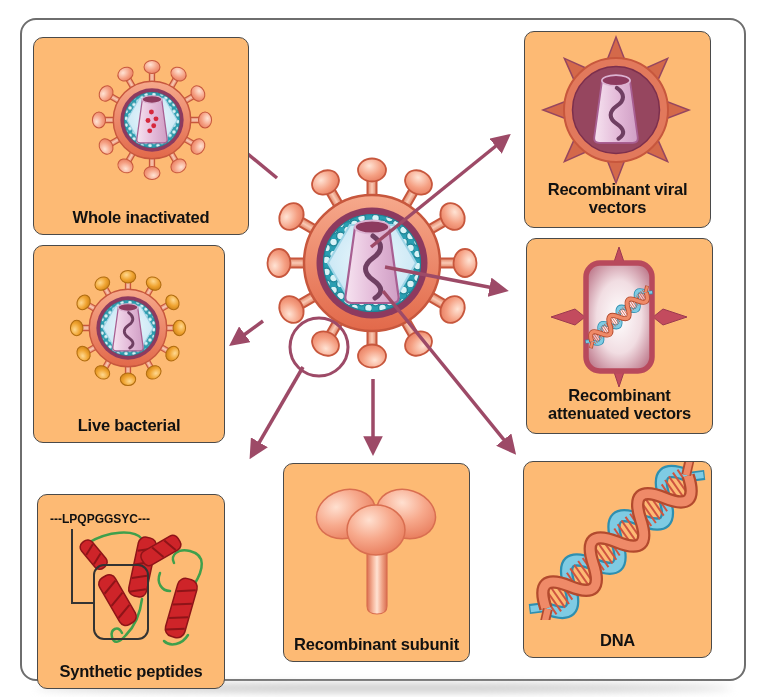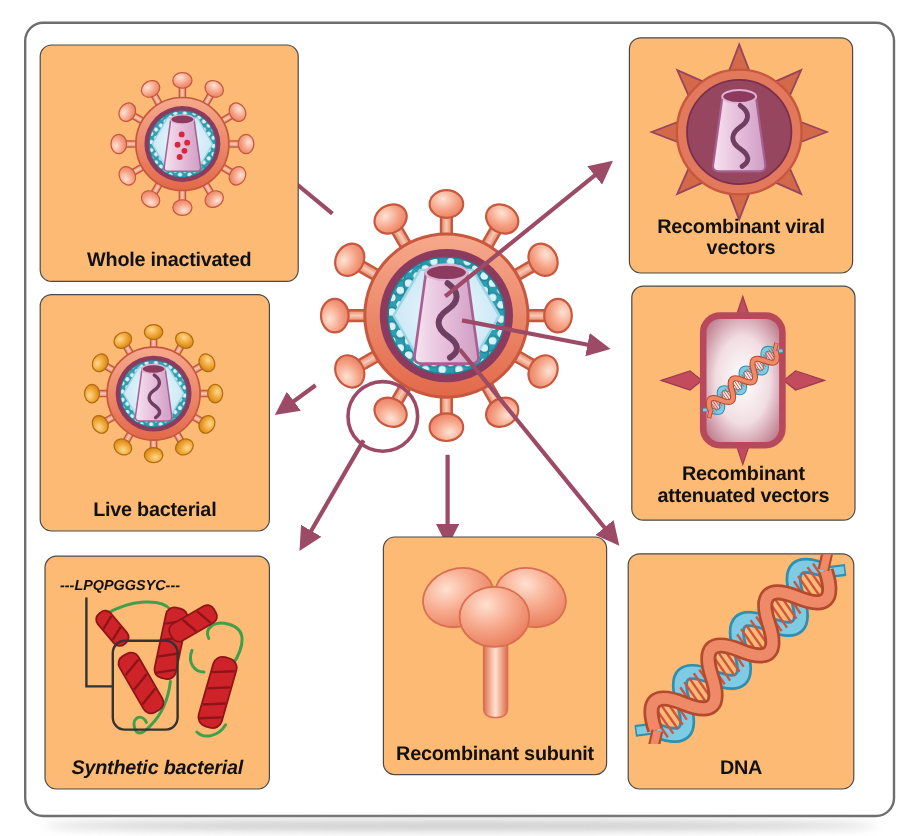--- a/index.html
+++ b/index.html
@@ -8,22 +8,22 @@
          border:2px solid #6e6e6e;border-radius:16px;background:#fff;}
   .shadow{position:absolute;left:36px;top:684px;width:696px;height:8px;
           background:#c4c4c4;border-radius:50%;filter:blur(4px);}
   .card{position:absolute;background:#fdba74;border:1.7px solid #4a4a4a;border-radius:10px;}
   .card svg{display:block;}
   .label{position:absolute;left:50%;transform:translateX(-50%);bottom:7px;width:100%;
          text-align:center;font-weight:700;font-size:16.5px;color:#111;line-height:1.08;
          letter-spacing:-0.2px;}
   .c-whole{left:33px;top:37px;width:190px;height:196px;padding-left:24px;}
   .c-live{left:33px;top:245px;width:190px;height:196px;}
-  .c-pept{left:37px;top:463px;width:186px;height:193px;font-style:italic;}
-  .c-sub{left:283px;top:447px;width:185px;height:197px;margin-left:36px;}
+  .c-pept{left:37px;top:494px;width:186px;height:193px;}
+  .c-sub{left:283px;top:463px;width:185px;height:197px;}
   .c-dna{left:523px;top:461px;width:187px;height:195px;}
   .c-viral{left:524px;top:31px;width:185px;height:195px;}
   .c-bact{left:526px;top:238px;width:185px;height:194px;}
   .c-viral .label{max-width:150px;bottom:10px;}
   .c-bact .label{max-width:180px;bottom:10px;}
   #overlay{position:absolute;left:0;top:0;pointer-events:none;}
 </style>
 </head>
 <body>
 
@@ -268,21 +268,21 @@
         <g transform="translate(56,60) rotate(-40)">
           <rect x="-7" y="-17" width="14" height="33" rx="6"></rect>
           <line x1="-6" y1="-5" x2="6" y2="-9" stroke-width="2"></line>
           <line x1="-6" y1="7" x2="6" y2="3" stroke-width="2"></line>
         </g>
       </g>
       <rect x="56" y="70" width="54" height="74" rx="10" fill="none" stroke="#333" stroke-width="2"></rect>
       <path d="M34,34 L34,108 L56,108" fill="none" stroke="#333" stroke-width="2"></path>
       <text x="12" y="28" font-family="Liberation Sans, sans-serif" font-weight="700" font-size="12" fill="#111">---LPQPGGSYC---</text>
     </svg>
-    <div class="label">Synthetic bacterial</div>
+    <div class="label">Synthetic peptides</div>
   </div>
 
   <div class="card c-sub">
     <svg width="183" height="160" viewBox="0 0 183 160">
       <path d="M83,80 L103,80 L103,142 Q103,150 93,150 Q83,150 83,142 Z" fill="url(#stalkG)" stroke="#d96e50" stroke-width="1.2"></path>
       <g fill="url(#lobeG)" stroke="#d96e50" stroke-width="1.5">
         <ellipse cx="62" cy="50" rx="30" ry="24" transform="rotate(-18 62 50)"></ellipse>
         <ellipse cx="122" cy="50" rx="30" ry="24" transform="rotate(18 122 50)"></ellipse>
         <ellipse cx="92" cy="66" rx="29" ry="25"></ellipse>
       </g>

